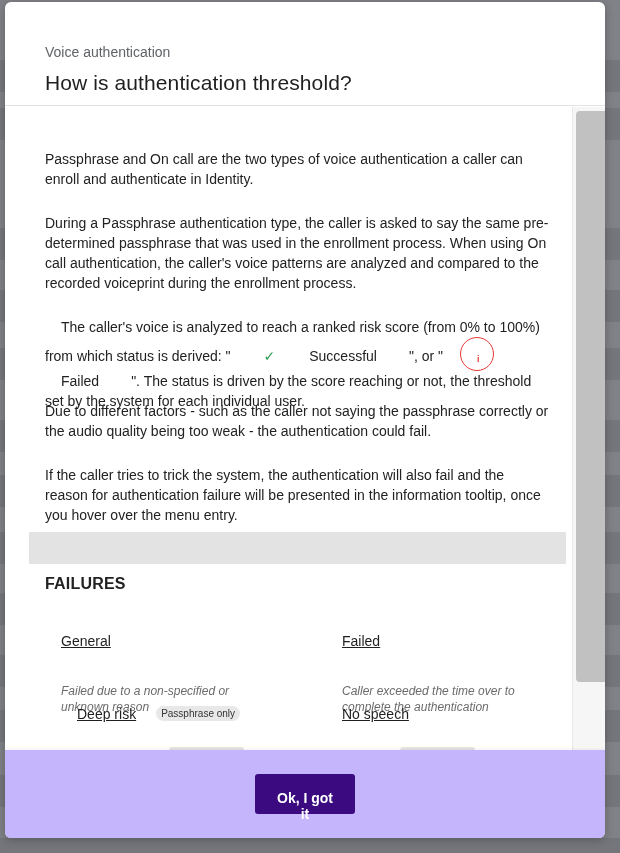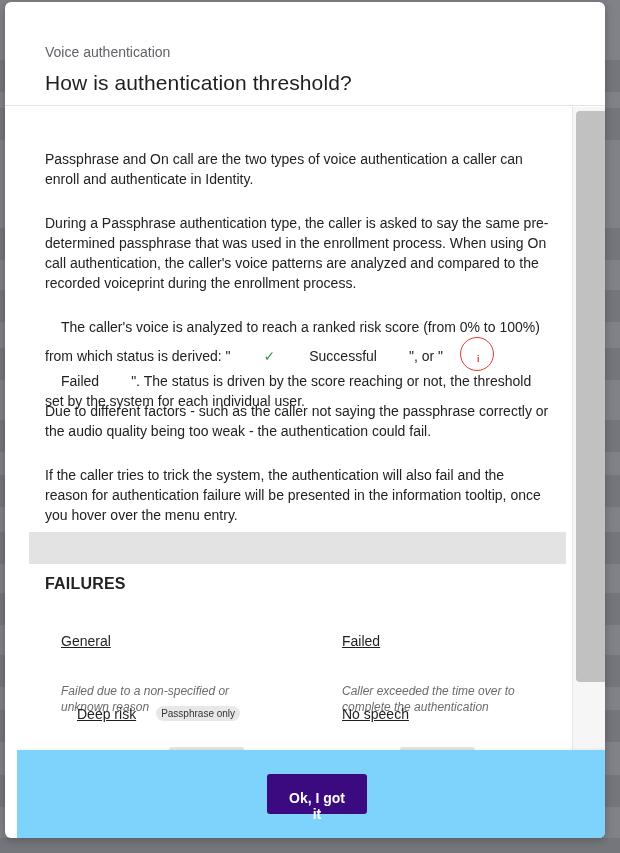--- a/index.html
+++ b/index.html
@@ -74,22 +74,22 @@
     }
     .scrollbar-track {
       position: absolute; right: 0; top: 0; width: 15px; height: 643px;
       background: #f6f6f6; border-left: 1px solid #e6e6e6;
     }
     .scrollbar-thumb {
       position: absolute; left: 3px; top: 4px; width: 8px; height: 571px;
       background: #c1c1c1; border-radius: 4px;
     }
     .dlg-footer {
-      position: absolute; left: 12px; right: 0; top: 748px; height: 88px;
-      background: #7dd3fc; box-shadow: 0 -1px 3px rgba(0,0,0,0.06);
+      position: absolute; left: 0; right: 0; top: 748px; height: 88px;
+      background: #c4b5fd; box-shadow: 0 -1px 3px rgba(0,0,0,0.06);
     }
     .ok-button {
       position: absolute; left: 250px; top: 24px; width: 100px; height: 40px;
       background: #3b0a80; color: #fff; border: none; border-radius: 3px;
       font-family: "Liberation Sans", sans-serif; font-size: 14px; font-weight: bold;
       cursor: pointer;
     }
   </style>
 </head>
 <body>

